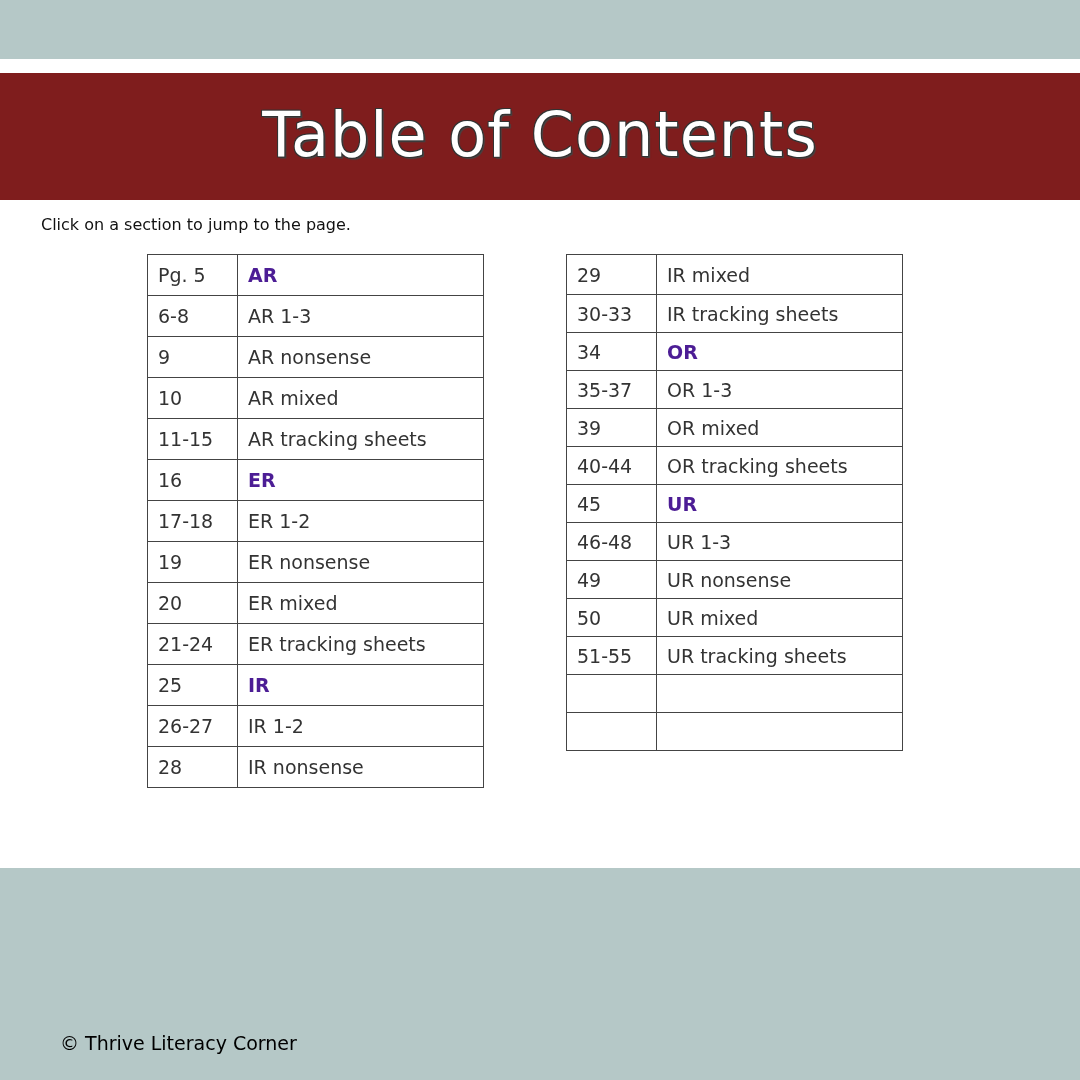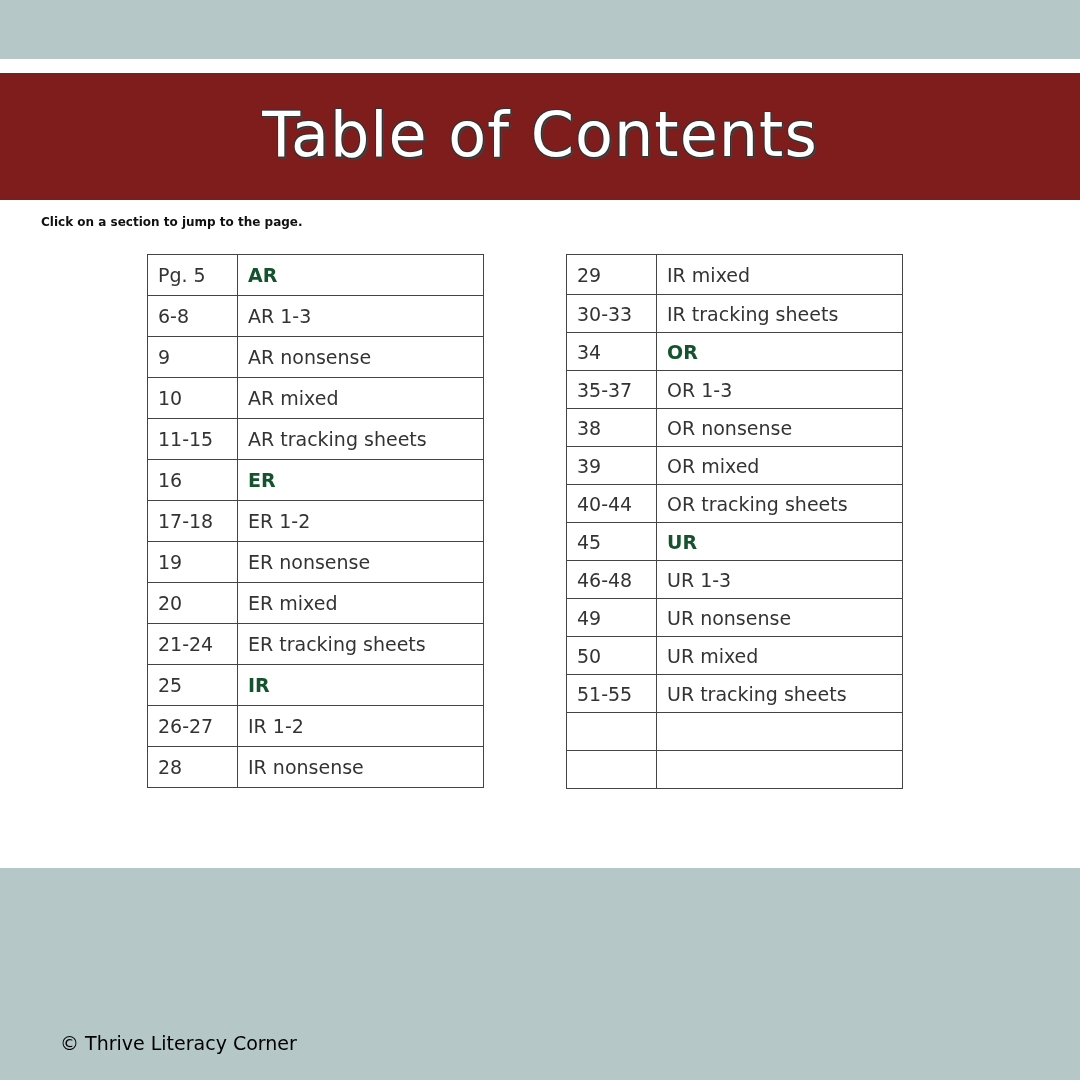--- a/index.html
+++ b/index.html
@@ -2,26 +2,26 @@
 <html><head>
 <meta charset="utf-8">
 <style>
   html, body { margin:0; padding:0; }
   body { width:1080px; height:1080px; position:relative; background:#b5c8c7; font-family:"DejaVu Sans", sans-serif; overflow:hidden; }
   .top-band { position:absolute; left:0; top:0; width:1080px; height:59px; background:#b5c8c7; }
   .page { position:absolute; left:0; top:59px; width:1080px; height:809px; background:#ffffff; }
   .header-band { position:absolute; left:0; top:14px; width:1080px; height:127px; background:#7f1d1d; display:flex; align-items:center; justify-content:center; }
   .title { font-family:"DejaVu Sans", sans-serif; font-size:62px; color:#ffffff; letter-spacing:1px;
            text-shadow: -1px -1px 0 #333, 1px -1px 0 #333, -1px 1px 0 #333, 1px 1px 0 #333, 2px 2px 1px #444; margin-top:-4px; }
-  .instructions { position:absolute; left:41px; top:156px; font-family:"DejaVu Sans", sans-serif; font-weight:bold; font-size:12px; color:#111; }
+  .instructions { position:absolute; left:41px; top:156px; font-family:"DejaVu Sans", sans-serif; font-weight:normal; font-size:16px; color:#111; }
   table.toc { position:absolute; border-collapse:collapse; font-family:"DejaVu Sans", sans-serif; font-size:19px; color:#333; }
   table.toc td { border:1.5px solid #444; padding:0 0 0 10px; vertical-align:middle; }
   table.toc td.pg { width:79px; }
   table.toc td.sec { width:235px; }
-  table.toc td.bold { font-weight:bold; color:#14532d; }
+  table.toc td.bold { font-weight:bold; color:#4c1d95; }
   #toc-left { left:147px; top:195px;padding-left:48px; }
   #toc-left tr { height:41px; }
   #toc-right { left:566px; top:195px; }
   #toc-right tr { height:38px; }
   #toc-right tr:first-child { height:40px; }
   .small-copy { position:absolute; left:14px; top:786px; font-size:13px; color:#333; }
   .bottom-copy { position:absolute; left:60px; top:1032px; font-size:19px; color:#000000; }
 </style>
 </head>
 <body>
@@ -104,24 +104,20 @@
         </tr>
       <tr>
           <td class="pg">34</td>
           <td class="sec bold">OR</td>
         </tr>
       <tr>
           <td class="pg">35-37</td>
           <td class="sec">OR 1-3</td>
         </tr>
       <tr>
-          <td class="pg">38</td>
-          <td class="sec">OR nonsense</td>
-        </tr>
-      <tr>
           <td class="pg">39</td>
           <td class="sec">OR mixed</td>
         </tr>
       <tr>
           <td class="pg">40-44</td>
           <td class="sec">OR tracking sheets</td>
         </tr>
       <tr>
           <td class="pg">45</td>
           <td class="sec bold">UR</td>

